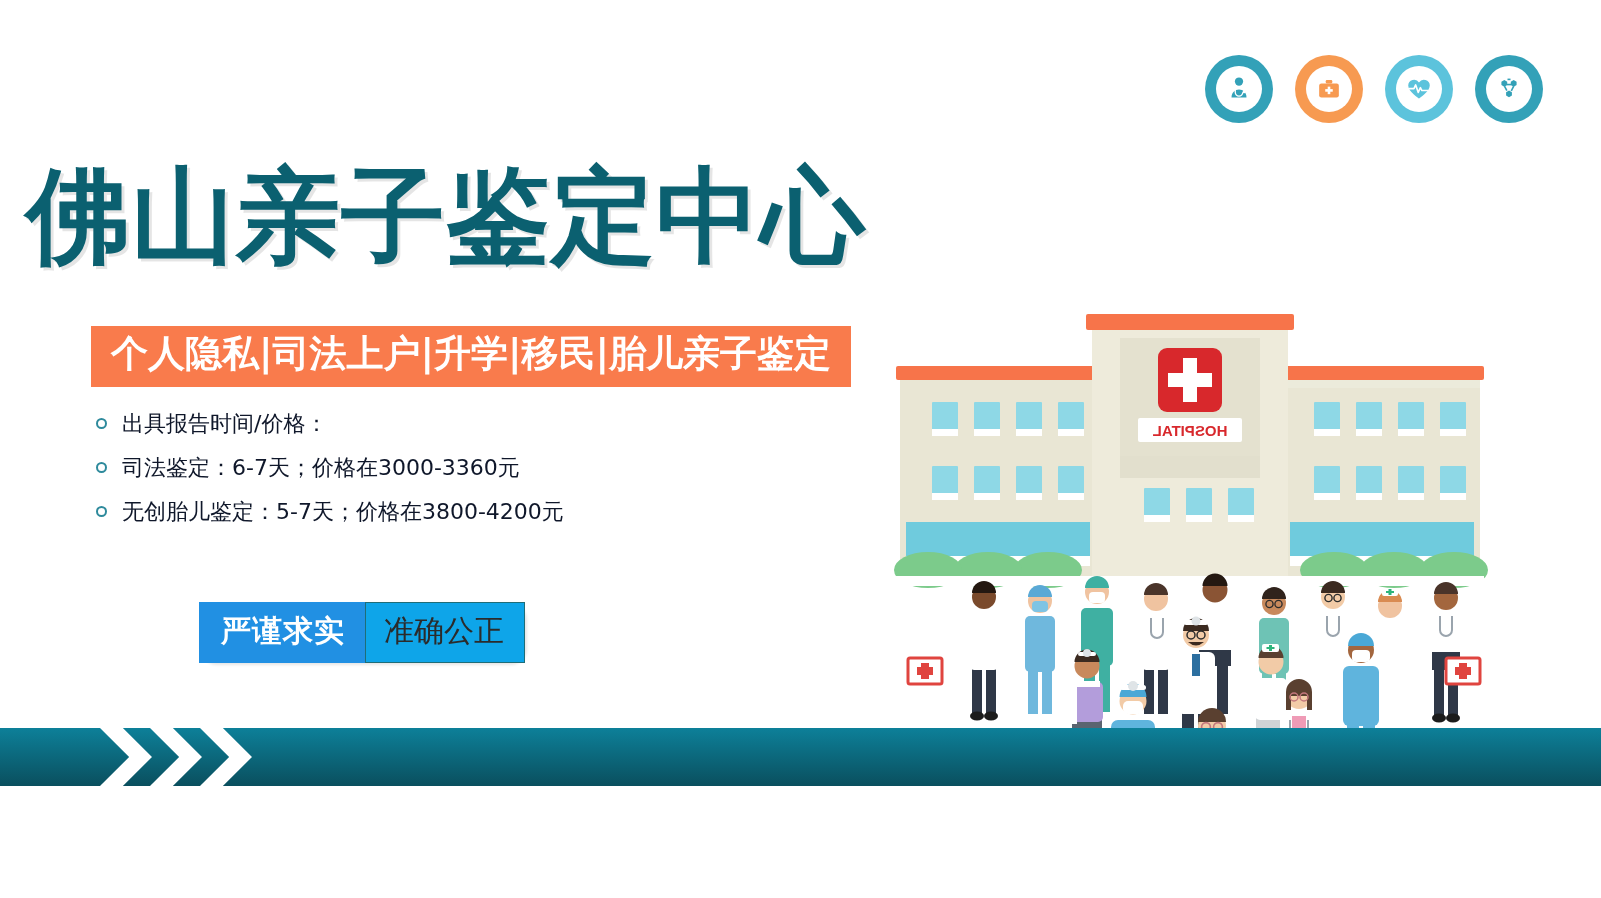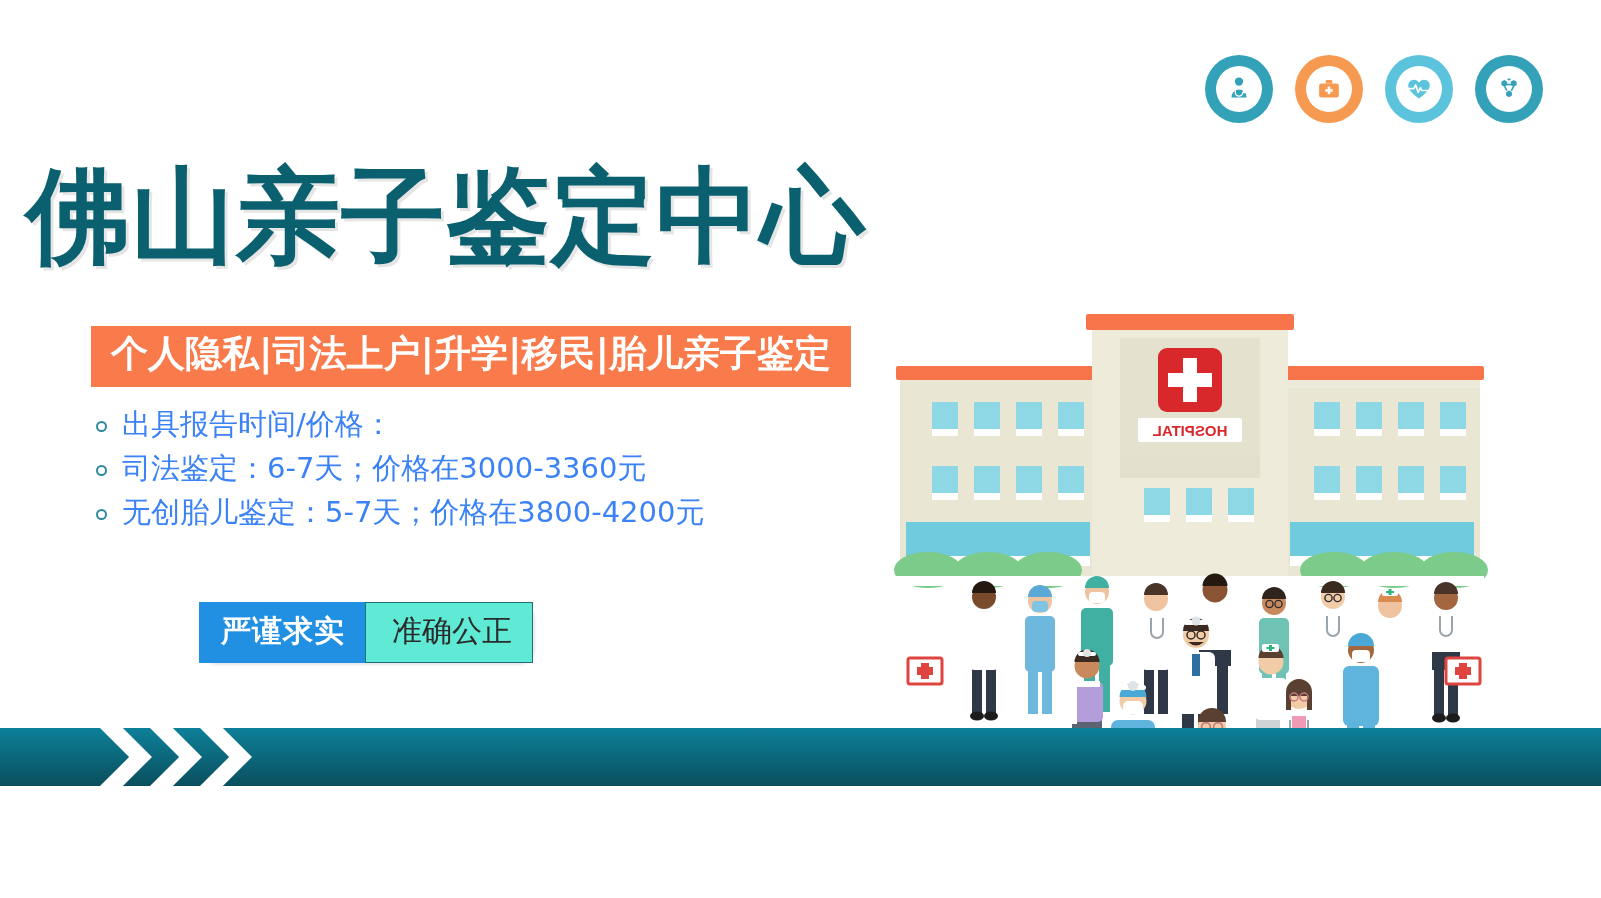--- a/index.html
+++ b/index.html
@@ -75,22 +75,22 @@
     display:flex; align-items:center; justify-content:flex-start;
     position:relative; top:-2px;
   }
   .bullet-marker i {
     display:block;
     width:11px; height:11px;
     border:2px solid #2e8a9c;
     border-radius:50%;
   }
   .bullet-text {
-    font-size:29px;
-    color:#3b82f6;
+    font-size:22px;
+    color:#0f172a;
     line-height:40px;
     white-space:nowrap;
     font-family:"DejaVu Sans","Liberation Sans",sans-serif;
   }
 
   
   #slogan-tags {
     position:absolute; left:199px; top:602px;
     display:flex; align-items:stretch;
     box-shadow:2px 2px 3px rgba(0,0,0,0.10);
@@ -101,25 +101,25 @@
     color:#ffffff;
     font-size:30px;
     font-weight:bold;
     padding:8px 20px 10px 22px;
     white-space:nowrap;
     letter-spacing:1px;
     display:flex; align-items:center;
     font-family:"DejaVu Sans","Liberation Sans",sans-serif;
   }
   #slogan-secondary {
-    background:#5eead4;
+    background:#0ea5e9;
     border:1px solid #1f6d78;
     color:#2b2b2b;
     font-size:30px;
-    padding:8px 20px 10px 26px;
+    padding:8px 20px 10px 18px;
     white-space:nowrap;
     display:flex; align-items:center;
     font-family:"DejaVu Sans","Liberation Sans",sans-serif;
   }
 
   
   #artwork {
     position:absolute; left:880px; top:270px;
     width:620px; height:560px;
     transform:scaleX(-1);

